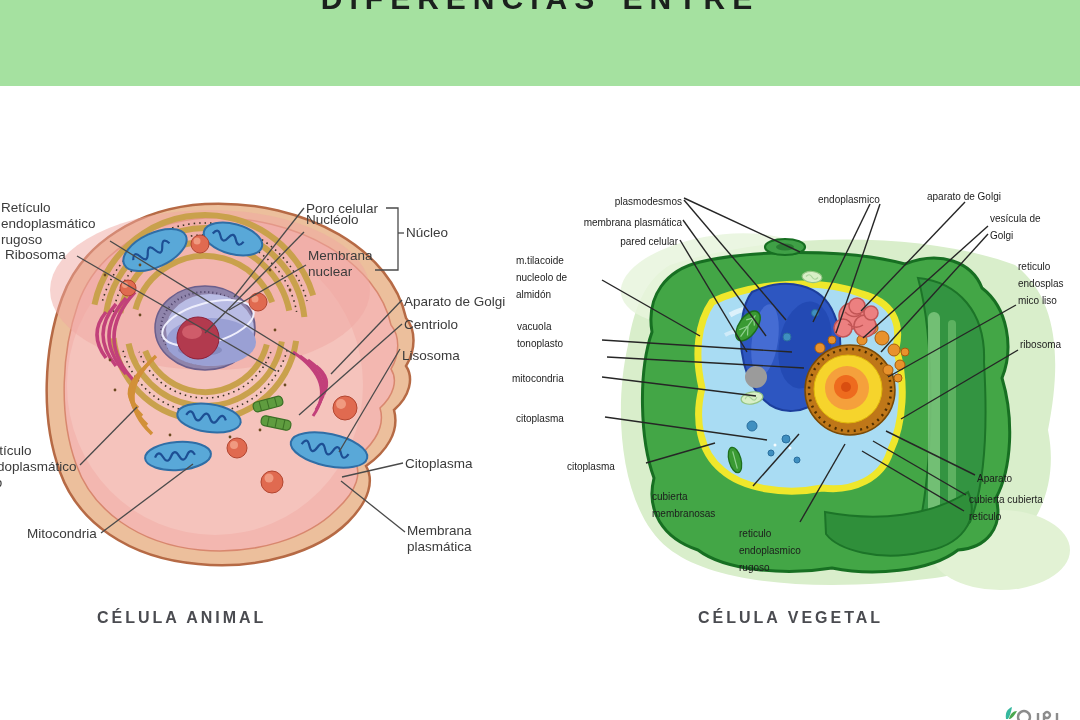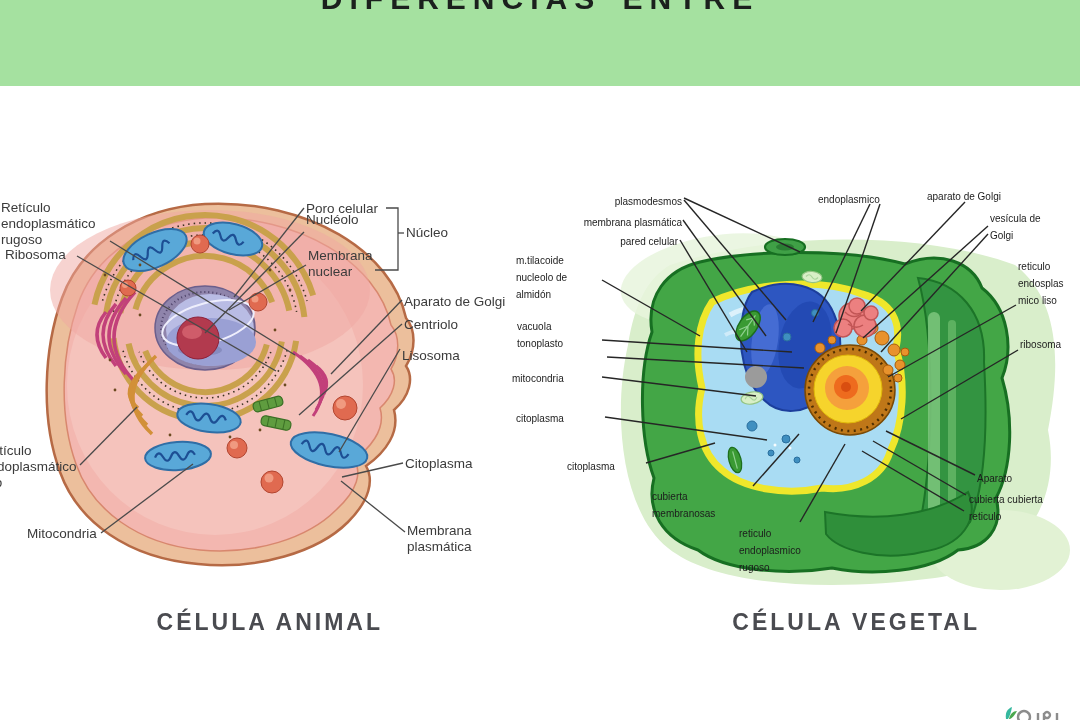--- a/index.html
+++ b/index.html
@@ -8,21 +8,21 @@
   
   .banner{position:absolute;left:0;top:0;width:1080px;height:86px;background:var(--banner_bg);overflow:hidden;}
   .banner .titles{position:absolute;left:0;right:0;top:-23px;text-align:center;
        color:var(--banner_text);font-weight:700;font-size:30px;line-height:43px;
        letter-spacing:7px;word-spacing:6px;}
   
   .lb{position:absolute;white-space:pre-line;z-index:5;}
   .la{font-size:13.5px;line-height:16px;color:var(--animal_label);font-weight:500;}
   .lv{font-size:10px;line-height:17px;color:var(--vegetal_label);font-weight:400;}
   .tr{text-align:right;}
-  .caption{position:absolute;top:609px;text-align:right;font-size:23px;font-weight:600;
+  .caption{position:absolute;top:609px;text-align:left;font-size:16px;font-weight:600;
        letter-spacing:3px;color:var(--caption_text);z-index:5;}
   svg{position:absolute;}
   #cell-animal{left:20px;top:180px;z-index:1;}
   #cell-vegetal{left:600px;top:220px;z-index:1;}
   #leaders{left:0;top:0;z-index:3;pointer-events:none;}
   #watermark{left:1000px;top:703px;z-index:6;}
 </style>
 </head>
 <body>
 

